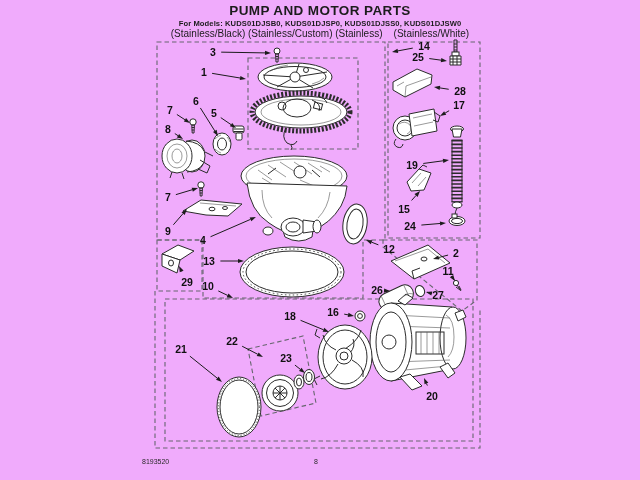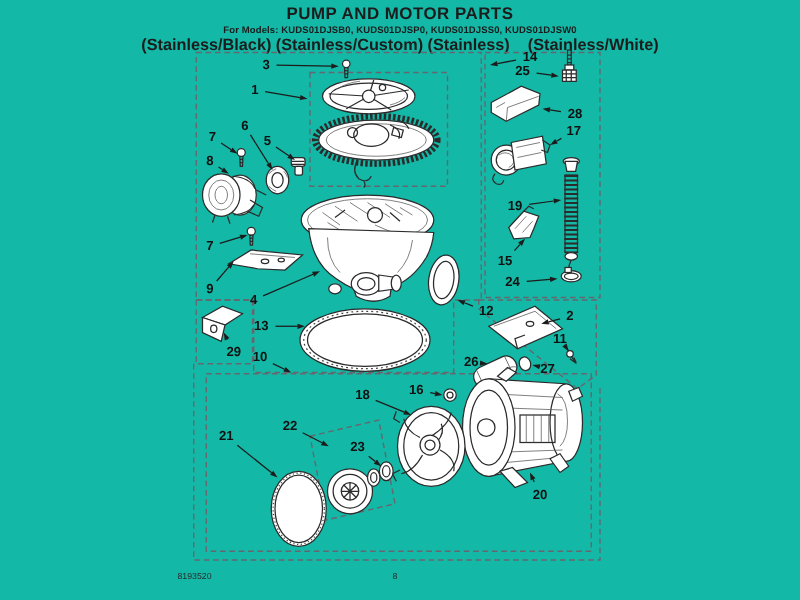--- a/index.html
+++ b/index.html
@@ -1,21 +1,21 @@
 <!DOCTYPE html>
 <html><head>
 <meta charset="utf-8">
 <style>
   html,body{margin:0;padding:0;background:#ffffff;}
-  .page{position:relative;width:640px;height:480px;background:#14b8a6;overflow:hidden;
+  .page{position:relative;width:640px;height:480px;background:#f0abfc;overflow:hidden;
         font-family:"Liberation Sans", sans-serif;color:#1c1c1c;}
   .hdr{position:absolute;left:0;width:640px;text-align:center;}
   .hdr.title{top:3px;font-size:13.5px;font-weight:bold;letter-spacing:.4px;}
   .hdr.models{top:19px;font-size:7.6px;font-weight:bold;letter-spacing:.1px;text-align:center;}
-  .hdr.finishes{top:28px;font-size:13px;font-weight:bold;white-space:pre;text-align:center;}
+  .hdr.finishes{top:28px;font-size:10px;font-weight:normal;white-space:pre;text-align:center;}
   .ftr{position:absolute;top:458px;font-size:7px;color:#2a2a2a;}
   .ftr.doc{left:142px;}
   .ftr.page{left:314px;}
   svg{position:absolute;left:0;top:0;}
   .art{stroke:#2b2b2b;fill:none;stroke-width:1;}
   .artw{stroke:#2b2b2b;fill:#ffffff;stroke-width:1;}
   .fine{stroke:#555;fill:none;stroke-width:.6;}
   .dash{stroke:#66666e;fill:none;stroke-width:1.1;stroke-dasharray:4.5 3;}
 </style>
 </head>

